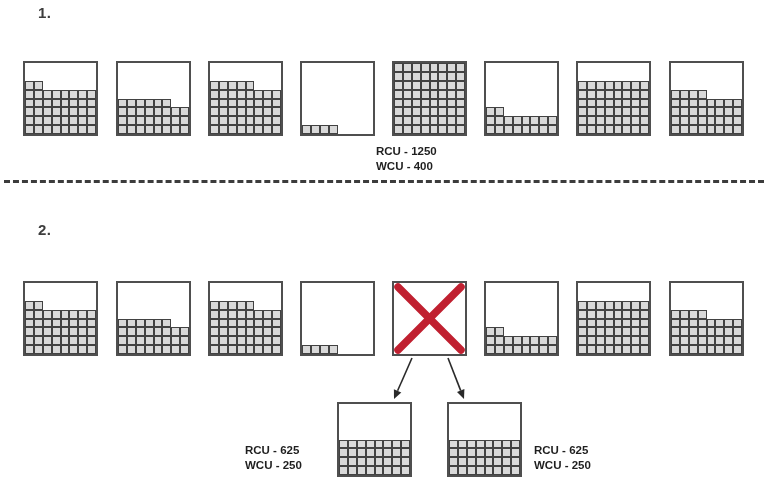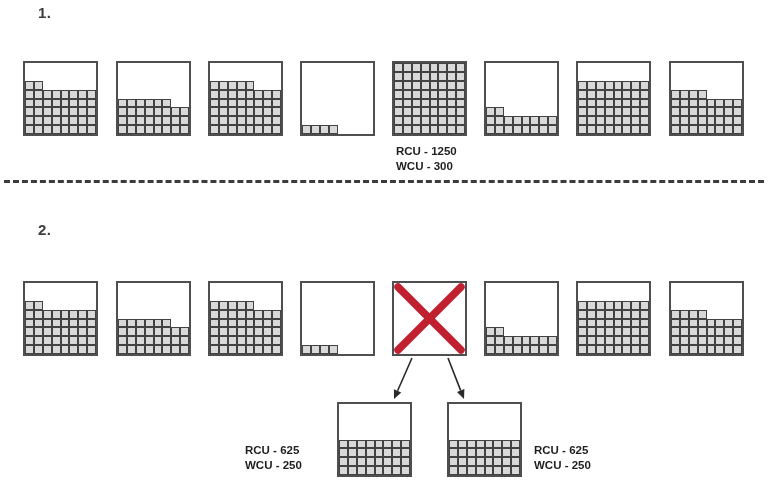--- a/index.html
+++ b/index.html
@@ -482,23 +482,23 @@
           <div class="grid-col">
             <div class="grid-cell"></div>
             <div class="grid-cell"></div>
             <div class="grid-cell"></div>
             <div class="grid-cell"></div>
           </div>
         </div>
       </div>
     </div>
 
-  <div class="caption" style="left:396px;top:144px;">
+  <div class="caption" style="left:376px;top:144px;">
     <div>RCU - 1250</div>
-    <div>WCU - 300</div>
+    <div>WCU - 400</div>
   </div>
 
   <div class="divider" style="top:180px;"></div>
 
   <div class="step-label" style="left:38px;top:221px;">2.</div>
 
   <div>
       <div class="capacity-box" style="left: 23px; top: 281px;">
         <div class="grid">
           <div class="grid-col">

